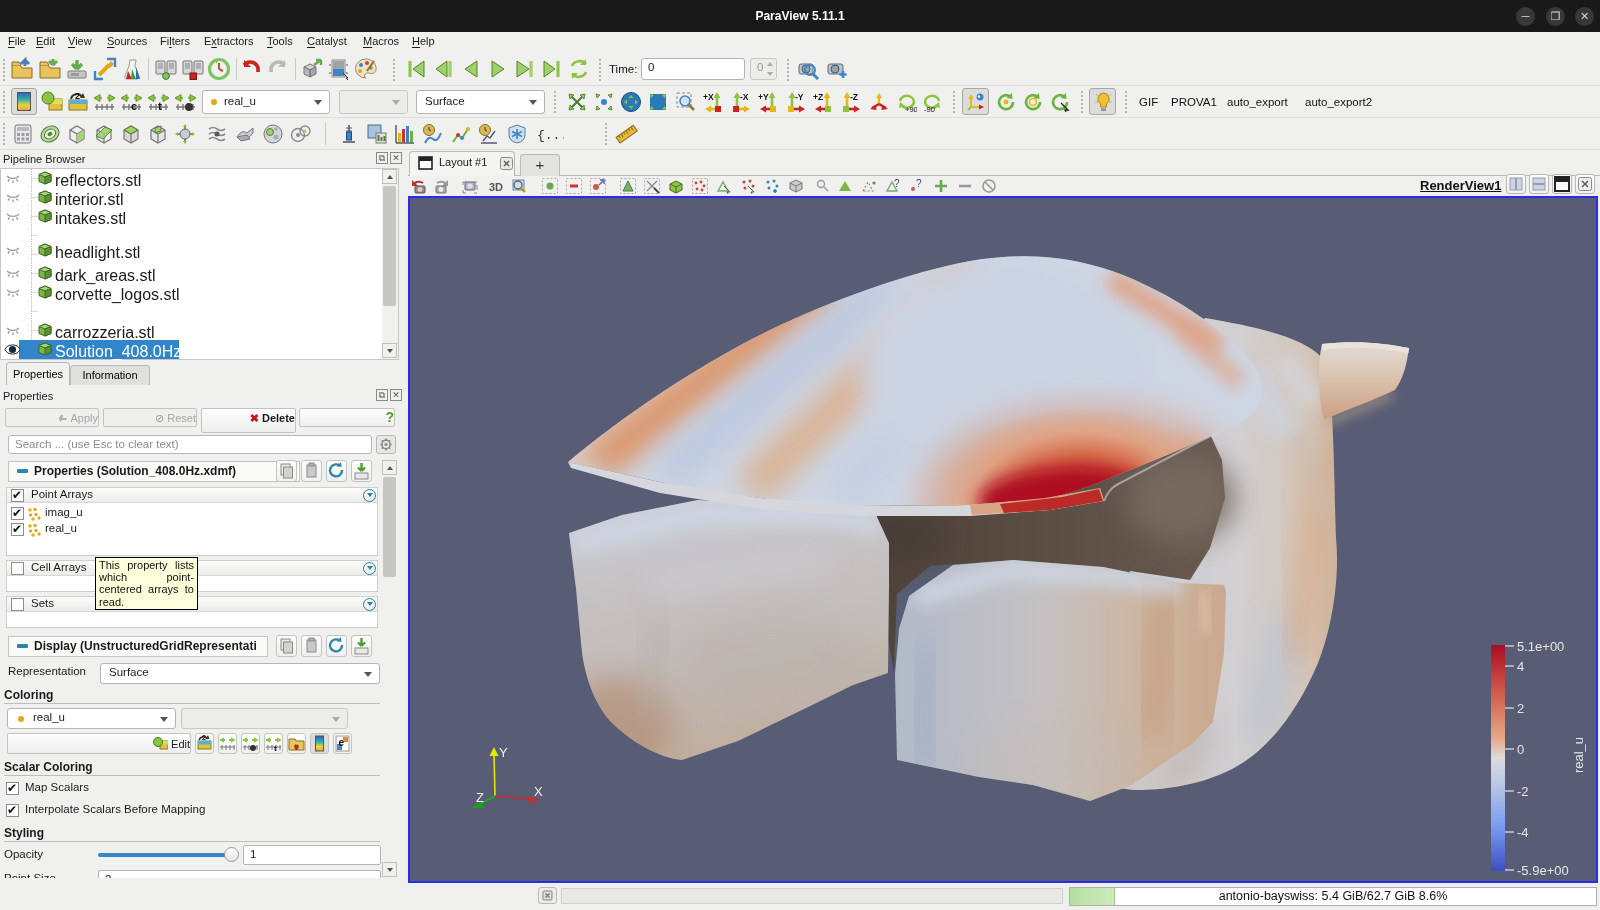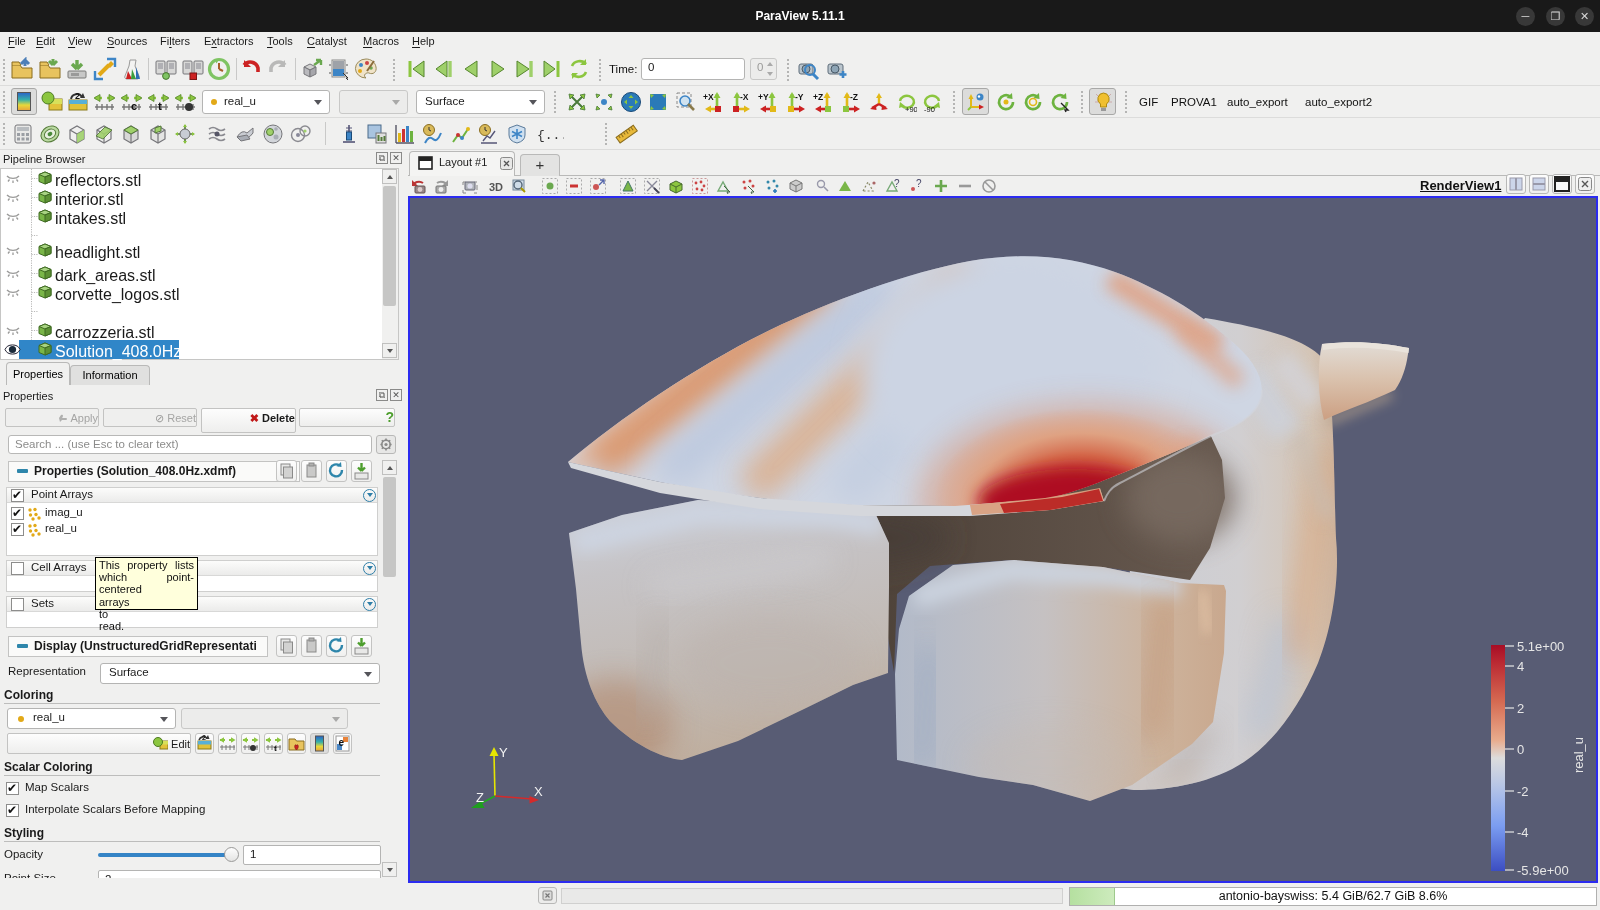--- a/index.html
+++ b/index.html
@@ -736,21 +736,21 @@
     <div style="position:absolute;left:95px;top:407px;width:103px;height:53px;background:#ffffdc;border:1px solid #000;font-size:11px;color:#111;padding:1px 3px;line-height:12.2px;z-index:5;">
       <div style="display:flex;justify-content:space-between;">
           <span>This</span>
           <span>property</span>
           <span>lists</span>
         </div>
       <div style="display:flex;justify-content:space-between;">
           <span>which</span>
           <span>point-</span>
         </div>
-      <div style="display:flex;justify-content:space-between;flex-direction:column;">
+      <div style="display:flex;justify-content:space-between;">
           <span>centered</span>
           <span>arrays</span>
           <span>to</span>
         </div>
       <div>read.</div>
     </div>
 
     <div class="sechead" style="left:8px;top:486px;width:260px;height:21px;">
         <span style="position:absolute;left:8px;top:7px;width:11px;height:4px;background:#2e86ab;border-radius:1px;"></span>
         <span style="position:absolute;left:25px;top:2px;">Display (UnstructuredGridRepresentati</span>

